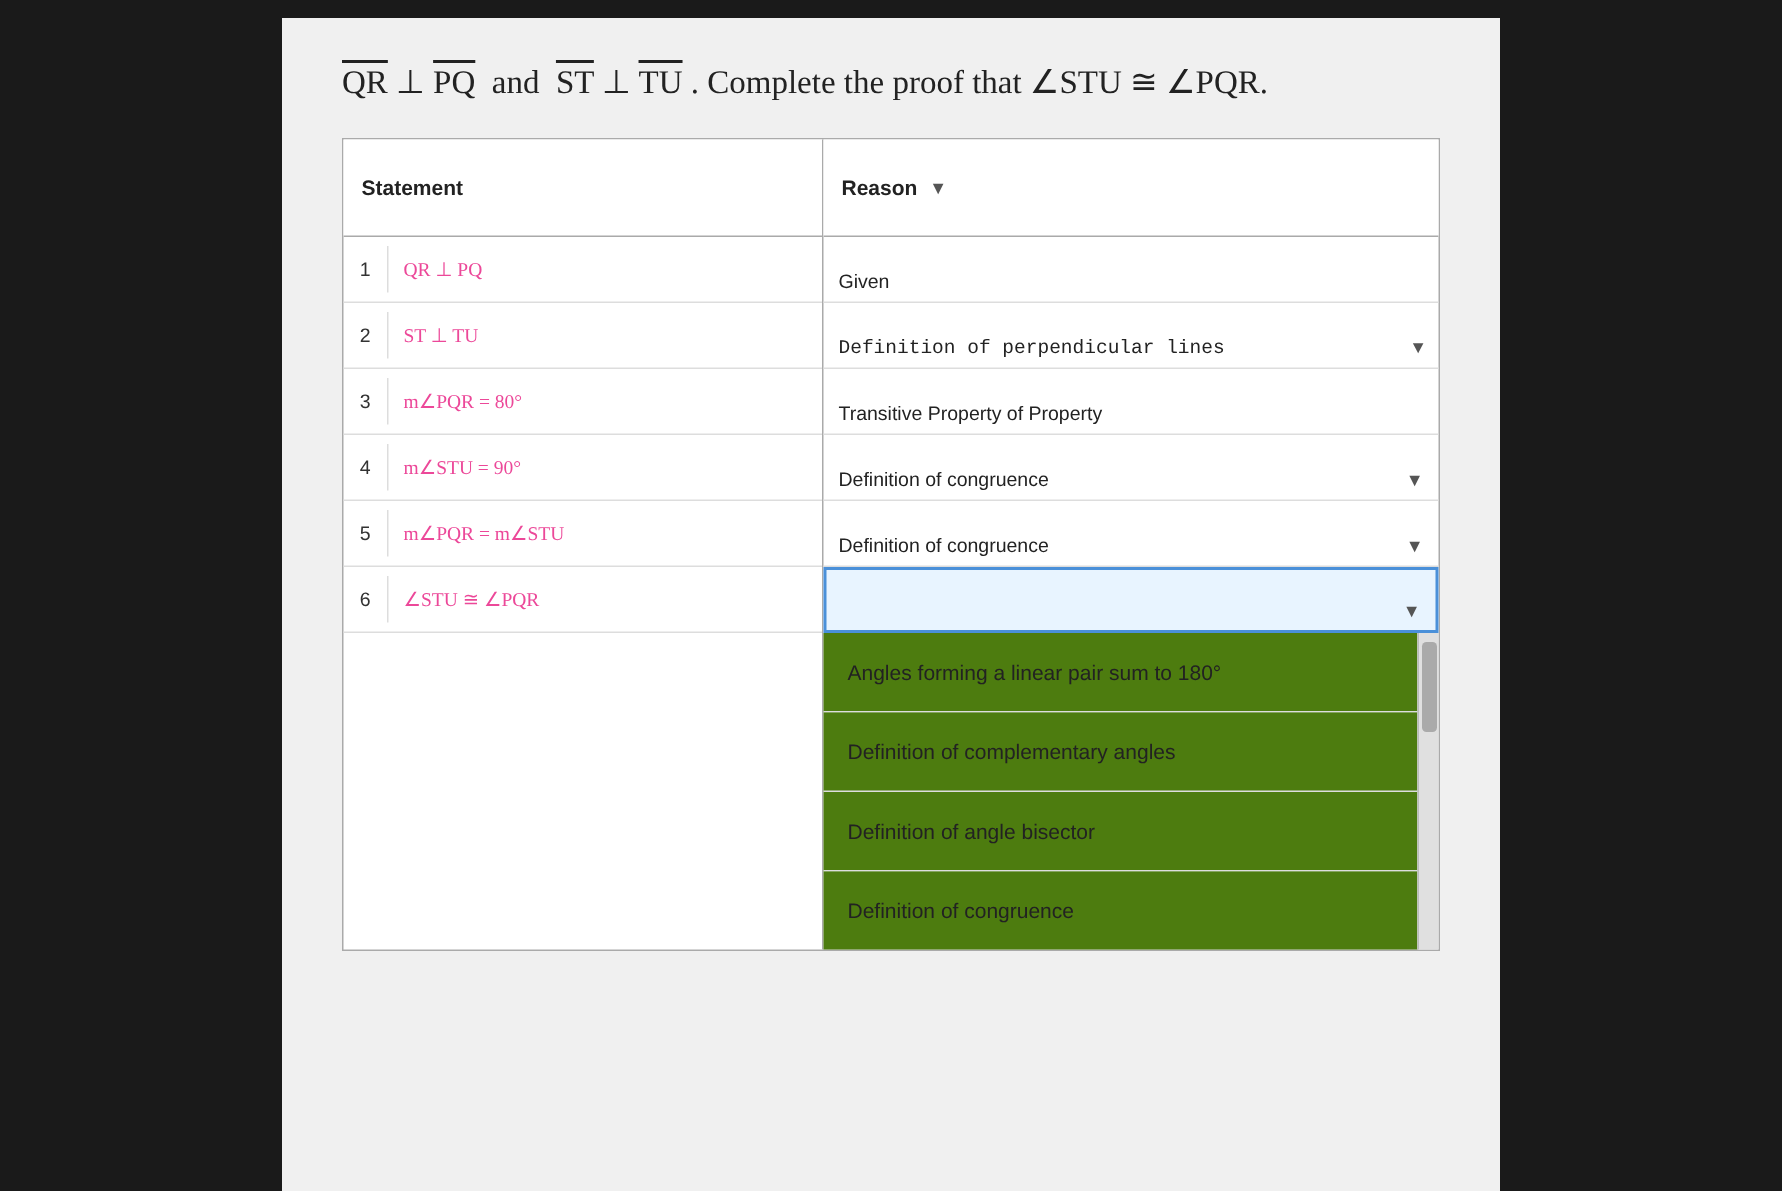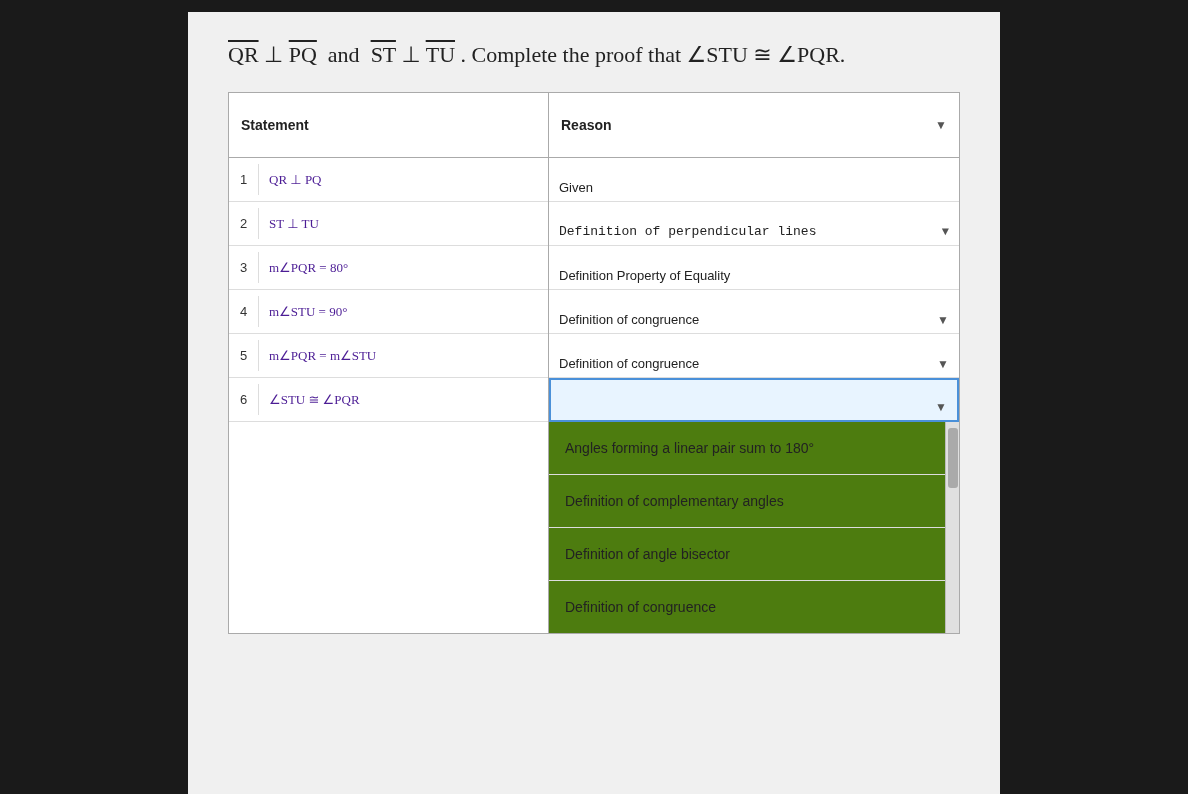--- a/index.html
+++ b/index.html
@@ -53,23 +53,21 @@
       padding: 24px 12px;
       font-weight: bold;
       font-size: 14px;
       color: #222;
       border-bottom: 1px solid #aaa;
       background: #fff;
     }
 
     .reason-header {
       display: flex;
-      justify-content: space-between;
       align-items: center;
-      gap: 40px;
     }
 
     .statement-row {
       display: flex;
       align-items: center;
       border-bottom: 1px solid #ddd;
       min-height: 44px;
     }
 
     .row-num {
@@ -78,21 +76,21 @@
       font-size: 13px;
       color: #333;
       flex-shrink: 0;
       padding: 8px 4px;
       border-right: 1px solid #ddd;
     }
 
     .row-content {
       padding: 6px 10px;
       font-size: 13px;
-      color: #4c1d95;
+      color: #ec4899;
       font-family: Georgia, serif;
     }
 
     .reason-row {
       display: flex;
       align-items: flex-end;
       justify-content: space-between;
       border-bottom: 1px solid #ddd;
       min-height: 44px;
       padding: 6px 10px;
@@ -227,21 +225,21 @@
       <div class="reason-row">
         <span class="reason-text">Given</span>
       </div>
 
       <div class="reason-row" style="cursor:pointer;font-family:Liberation Mono, monospace;">
         <span class="reason-text">Definition of perpendicular lines</span>
         <span class="dropdown-arrow">▼</span>
       </div>
 
       <div class="reason-row">
-        <span class="reason-text">Definition Property of Equality</span>
+        <span class="reason-text">Transitive Property of Property</span>
       </div>
 
       <div class="reason-row" style="cursor:pointer;">
         <span class="reason-text">Definition of congruence</span>
         <span class="dropdown-arrow">▼</span>
       </div>
 
       <div class="reason-row" style="cursor:pointer;">
         <span class="reason-text">Definition of congruence</span>
         <span class="dropdown-arrow">▼</span>

